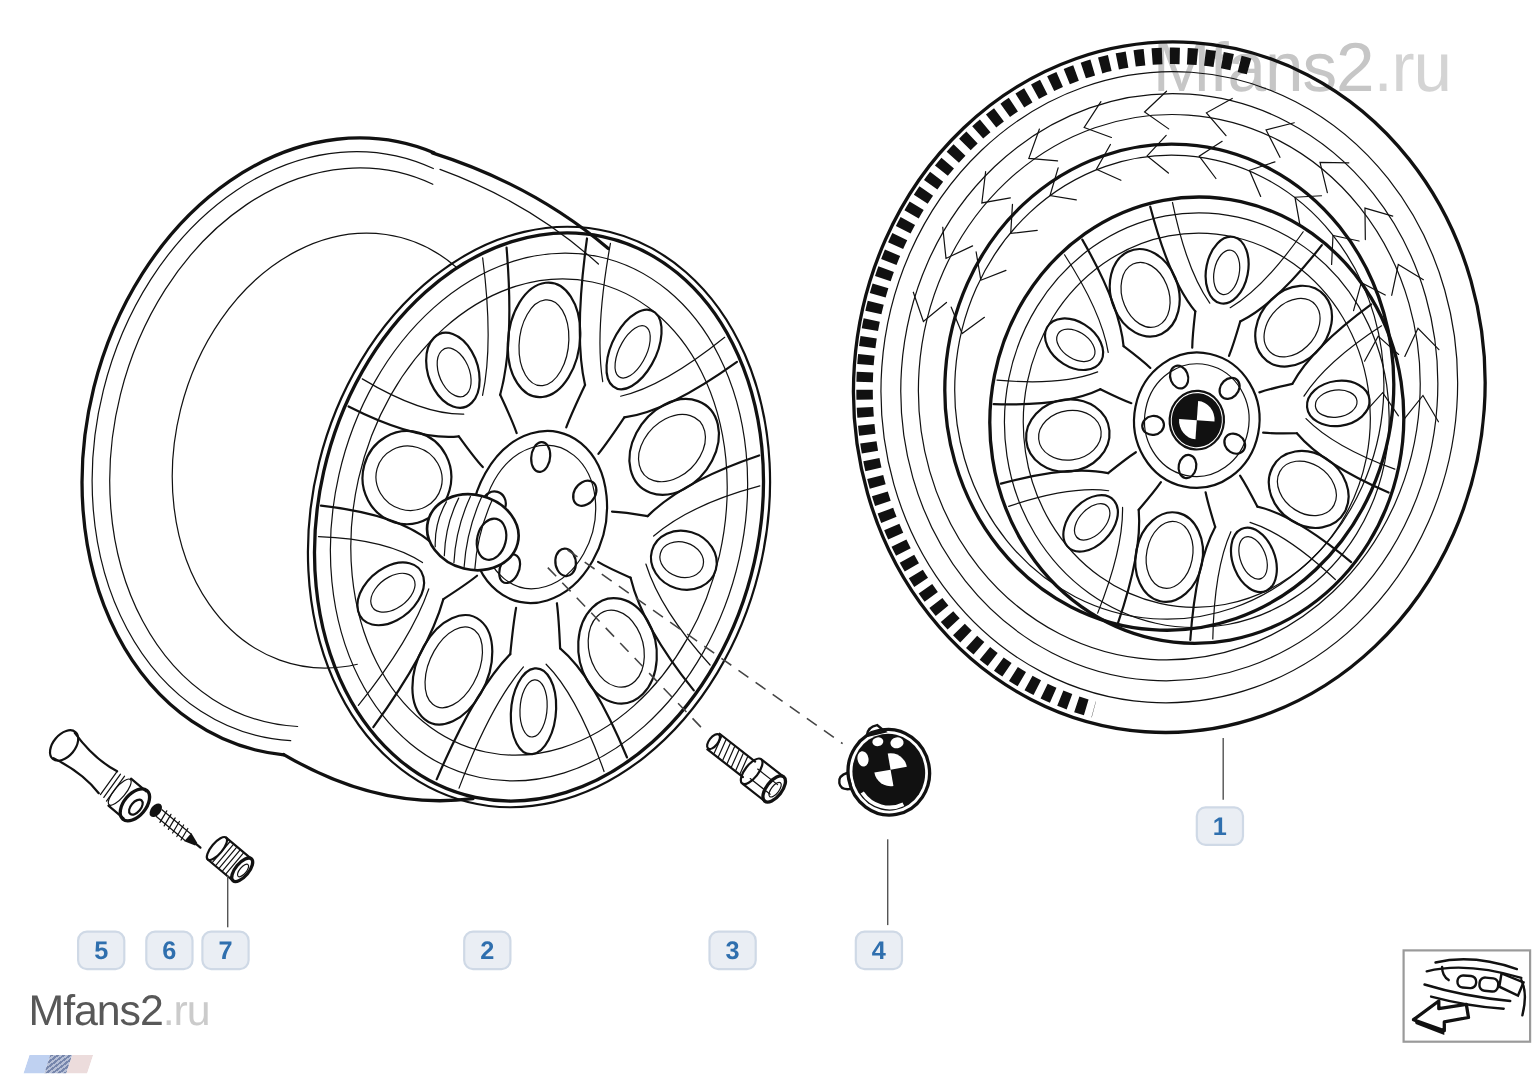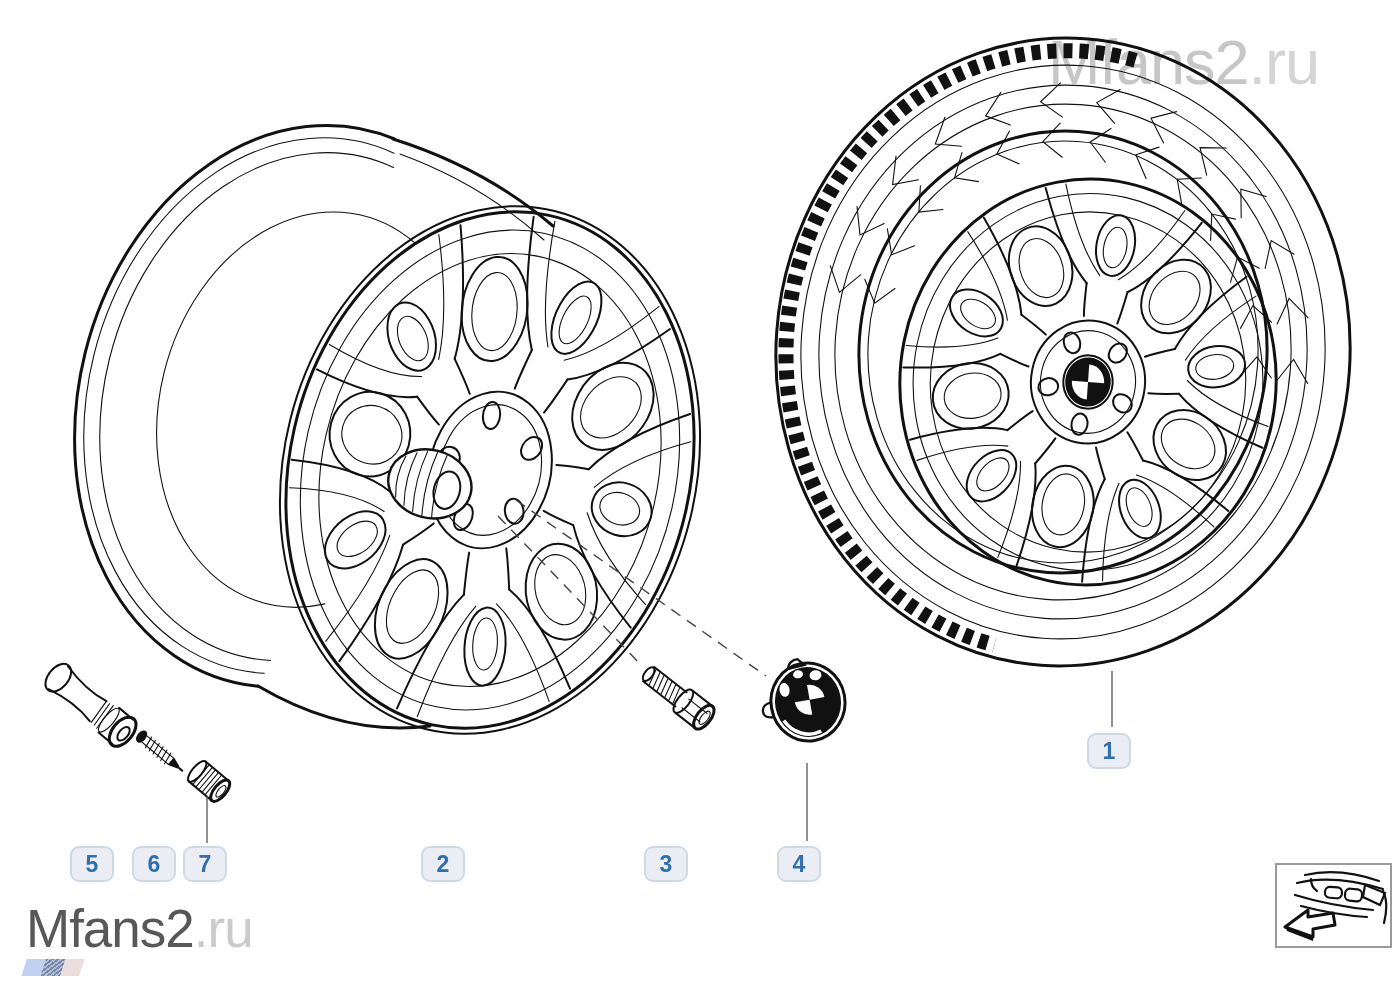--- a/index.html
+++ b/index.html
@@ -11,21 +11,21 @@
   
   .s3{stroke:#111;stroke-width:3;fill:none;vector-effect:non-scaling-stroke;stroke-linecap:round;}
   .s2{stroke:#111;stroke-width:2;fill:none;vector-effect:non-scaling-stroke;stroke-linecap:round;}
   .s1{stroke:#111;stroke-width:1.1;fill:none;vector-effect:non-scaling-stroke;stroke-linecap:round;}
   .blocks{stroke:#111;stroke-width:15;fill:none;stroke-dasharray:9 7;}
   .dash{stroke:#444;stroke-width:1.4;fill:none;stroke-dasharray:11 8;}
   .leader{stroke:#555;stroke-width:1.3;fill:none;}
   
   .wm{position:absolute;letter-spacing:-1px;white-space:nowrap;user-select:none;}
   .wm-tr{z-index:1;left:1048px;top:26px;font-size:63px;}
-  .wm-bl{z-index:3;left:26px;top:898px;font-size:53px;}
+  .wm-bl{z-index:3;left:26px;top:898px;font-size:39px;}
   .wm .main{color:#585858;}
   .wm .suffix{color:#cbcbcb;}
   .wm-tr .main{color:#c6c6c6;}
   .wm-tr .suffix{color:#d4d4d4;}
   
   .mflag{position:absolute;z-index:3;left:24px;top:959px;width:58px;height:17px;
     transform:skewX(-18deg);display:flex;overflow:hidden;opacity:.85;}
   .mflag .b{flex:1;background:#b5c9ef;}
   .mflag .n{flex:1;background:repeating-linear-gradient(135deg,#5f719e 0 2px,#aab4cf 2px 4px);}
   .mflag .r{flex:1;background:#e9d6d6;}

